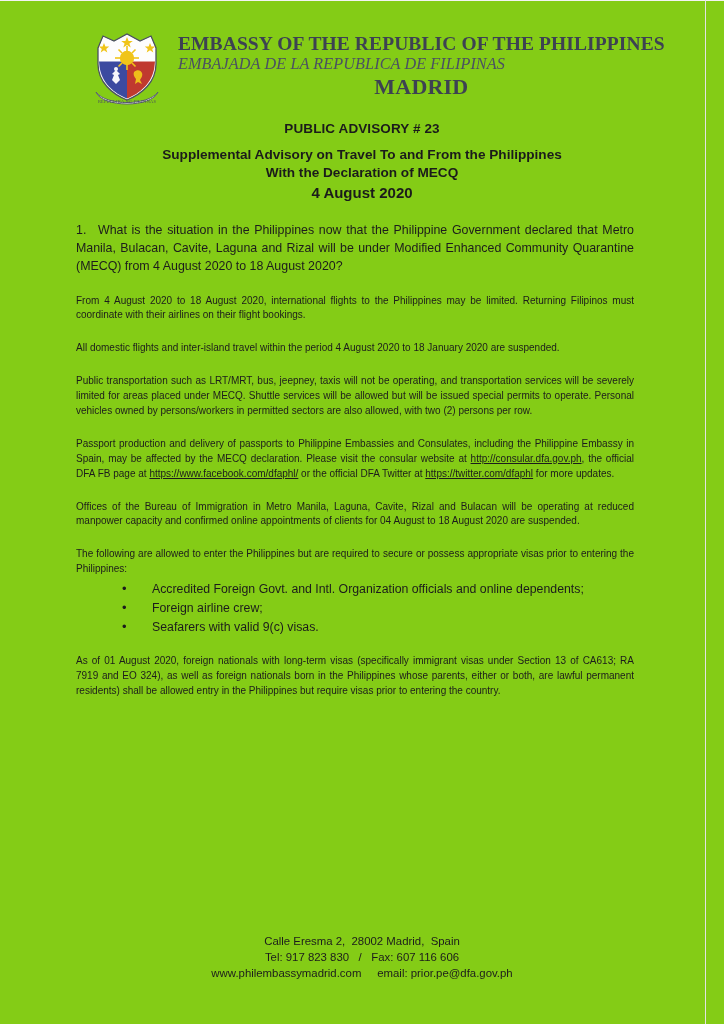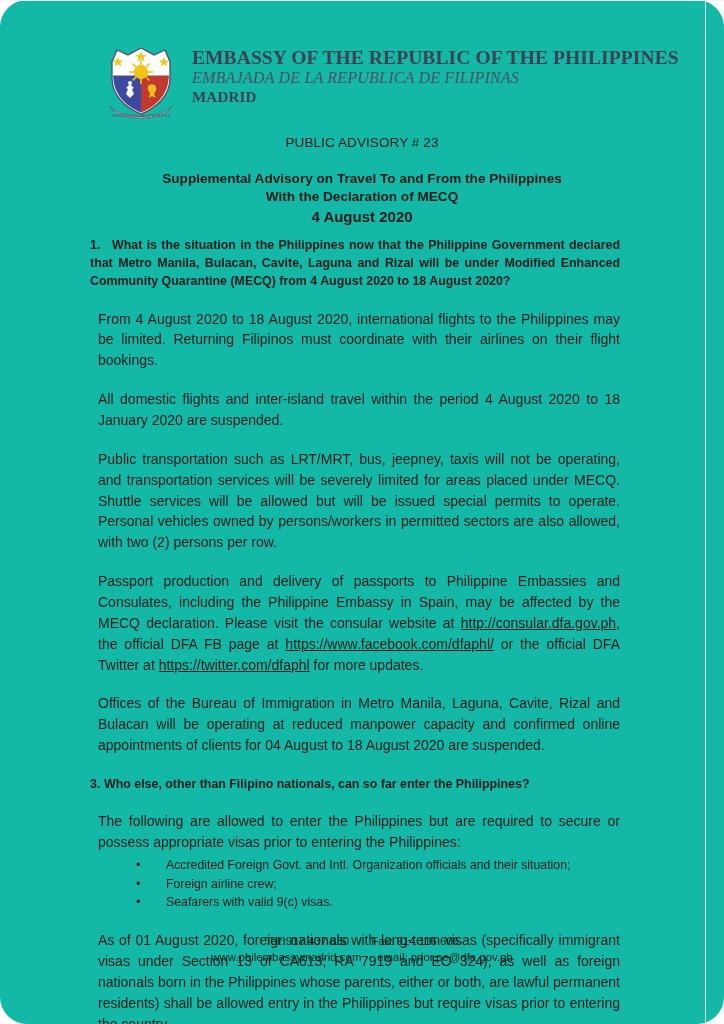--- a/index.html
+++ b/index.html
@@ -6,23 +6,22 @@
   body{
     width:724px;height:1024px;
     background:#ffffff;
     font-family:"Liberation Sans", sans-serif;
     -webkit-font-smoothing:antialiased;
     overflow:hidden;
     position:relative;
   }
   .page{
     position:absolute; inset:0;
-    background:#14b8a6;
-    padding:16px;
-    border-radius:27px;
+    background:#84cc16;
+    padding:2px;
   }
   
   .scanline{
     position:absolute; top:0; bottom:0; left:705px; width:1px;
     background:#e2e2e2;
   }
   .scanline2{
     position:absolute; top:0; left:0; right:0; height:1px;
     background:#f2f2f2;
   }
@@ -39,45 +38,45 @@
     font-size:19.5px; font-weight:bold; letter-spacing:.1px;
     color:#3d4252; line-height:1.04; white-space:nowrap;
   }
   .lh2{
     font-family:"Liberation Serif", serif;
     font-size:16.2px; font-weight:normal; letter-spacing:.1px;
     color:#4b5162; line-height:1.16; margin-top:1px; white-space:nowrap;font-style:italic;
   }
   .lh3{
     font-family:"Liberation Serif", serif;
-    font-size:15px; font-weight:bold; letter-spacing:.2px;
-    color:#3d4252; line-height:1.1; margin-top:1px;
+    font-size:22px; font-weight:bold; letter-spacing:.2px;
+    color:#3d4252; line-height:1.1; margin-top:1px;text-align:center;
   }
 
   
   .titleblock{ text-align:center; margin-top:11px; color:#1b1b1b;}
-  .advisory-no{ font-size:13.5px; font-weight:normal; letter-spacing:.1px;}
-  .subtitle{ font-size:13.6px; font-weight:bold; margin-top:20px; line-height:1.32;}
+  .advisory-no{ font-size:13.5px; font-weight:bold; letter-spacing:.1px;}
+  .subtitle{ font-size:13.6px; font-weight:bold; margin-top:10px; line-height:1.32;}
   .subtitle .ln{ display:block;}
   .advisory-date{ font-size:15px; font-weight:bold; margin-top:2px;}
 
   
   .body{
     margin:0 auto;
     padding:0 88px 0 74px;
     color:#1c1c1c;
   }
   p.q{
-    font-size:12.4px; font-weight:bold; line-height:1.47;
-    text-align:justify; margin:11px 0 0 0;
+    font-size:12.4px; font-weight:normal; line-height:1.47;
+    text-align:justify; margin:20px 0 0 0;
   }
   p.q.tight{ margin-top:19px;}
   p.a{
-    font-size:14px; line-height:1.49;
-    text-align:justify; margin:18px 0 0 8px;
+    font-size:10px; line-height:1.49;
+    text-align:justify; margin:18px 0 0 0;
   }
   .q-num{ display:inline-block; min-width:22px;}
   .q-num.narrow{ min-width:14px;}
 
   a.plain, .link{
     color:#1c1c1c; text-decoration:underline;
     text-underline-offset:1px;
   }
 
   ul.bullets{
@@ -179,31 +178,31 @@
     <p class="a">All domestic flights and inter-island travel within the period 4 August 2020 to 18 January 2020 are suspended.</p>
 
     <p class="a">Public transportation such as LRT/MRT, bus, jeepney, taxis will not be operating, and transportation services will be severely limited for areas placed under MECQ. Shuttle services will be allowed but will be issued special permits to operate.  Personal vehicles owned by persons/workers in permitted sectors are also allowed, with two (2) persons per row.</p>
 
 
 
     <p class="a"><span>Passport production and delivery of passports to Philippine Embassies and Consulates, including the Philippine Embassy in Spain, may be affected by the MECQ declaration. Please visit the consular website at </span><a class="plain" href="#">http://consular.dfa.gov.ph</a><span>, the official DFA FB page at </span><a class="plain" href="#">https://www.facebook.com/dfaphl/</a><span> or the official DFA Twitter at </span><a class="plain" href="#">https://twitter.com/dfaphl</a><span> for more updates.</span></p>
 
     <p class="a">Offices of the Bureau of Immigration in Metro Manila, Laguna, Cavite, Rizal and Bulacan will be operating at reduced manpower capacity and confirmed online appointments of clients for 04 August to 18 August 2020 are suspended.</p>
 
-    <p class="q tight"><span class="q-num narrow">3.</span><span>Who else, other than Filipino nationals, can so far enter the Philippines?</span></p>
 
     <p class="a">The following are allowed to enter the Philippines but are required to secure or possess appropriate visas prior to entering the Philippines:</p>
 
     <ul class="bullets">
-      <li>Accredited Foreign Govt. and Intl. Organization officials and their situation;</li>
+      <li>Accredited Foreign Govt. and Intl. Organization officials and online dependents;</li>
       <li>Foreign airline crew;</li>
       <li>Seafarers with valid 9(c) visas.</li>
     </ul>
 
     <p class="a">As of 01 August 2020, foreign nationals with long-term visas (specifically immigrant visas under Section 13 of CA613; RA 7919 and EO 324), as well as foreign nationals born in the Philippines whose parents, either or both, are lawful permanent residents) shall be allowed entry in the Philippines but require visas prior to entering the country.</p>
   </div>
 
   <div class="footer">
-    <div>Tel: 917 437 830   /   Fax: 914 116 606</div>
+    <div>Calle Eresma 2,  28002 Madrid,  Spain</div>
+    <div>Tel: 917 823 830   /   Fax: 607 116 606</div>
     <div>www.philembassymadrid.com     email: prior.pe@dfa.gov.ph</div>
   </div>
 
 </div>
 
 </body></html>

